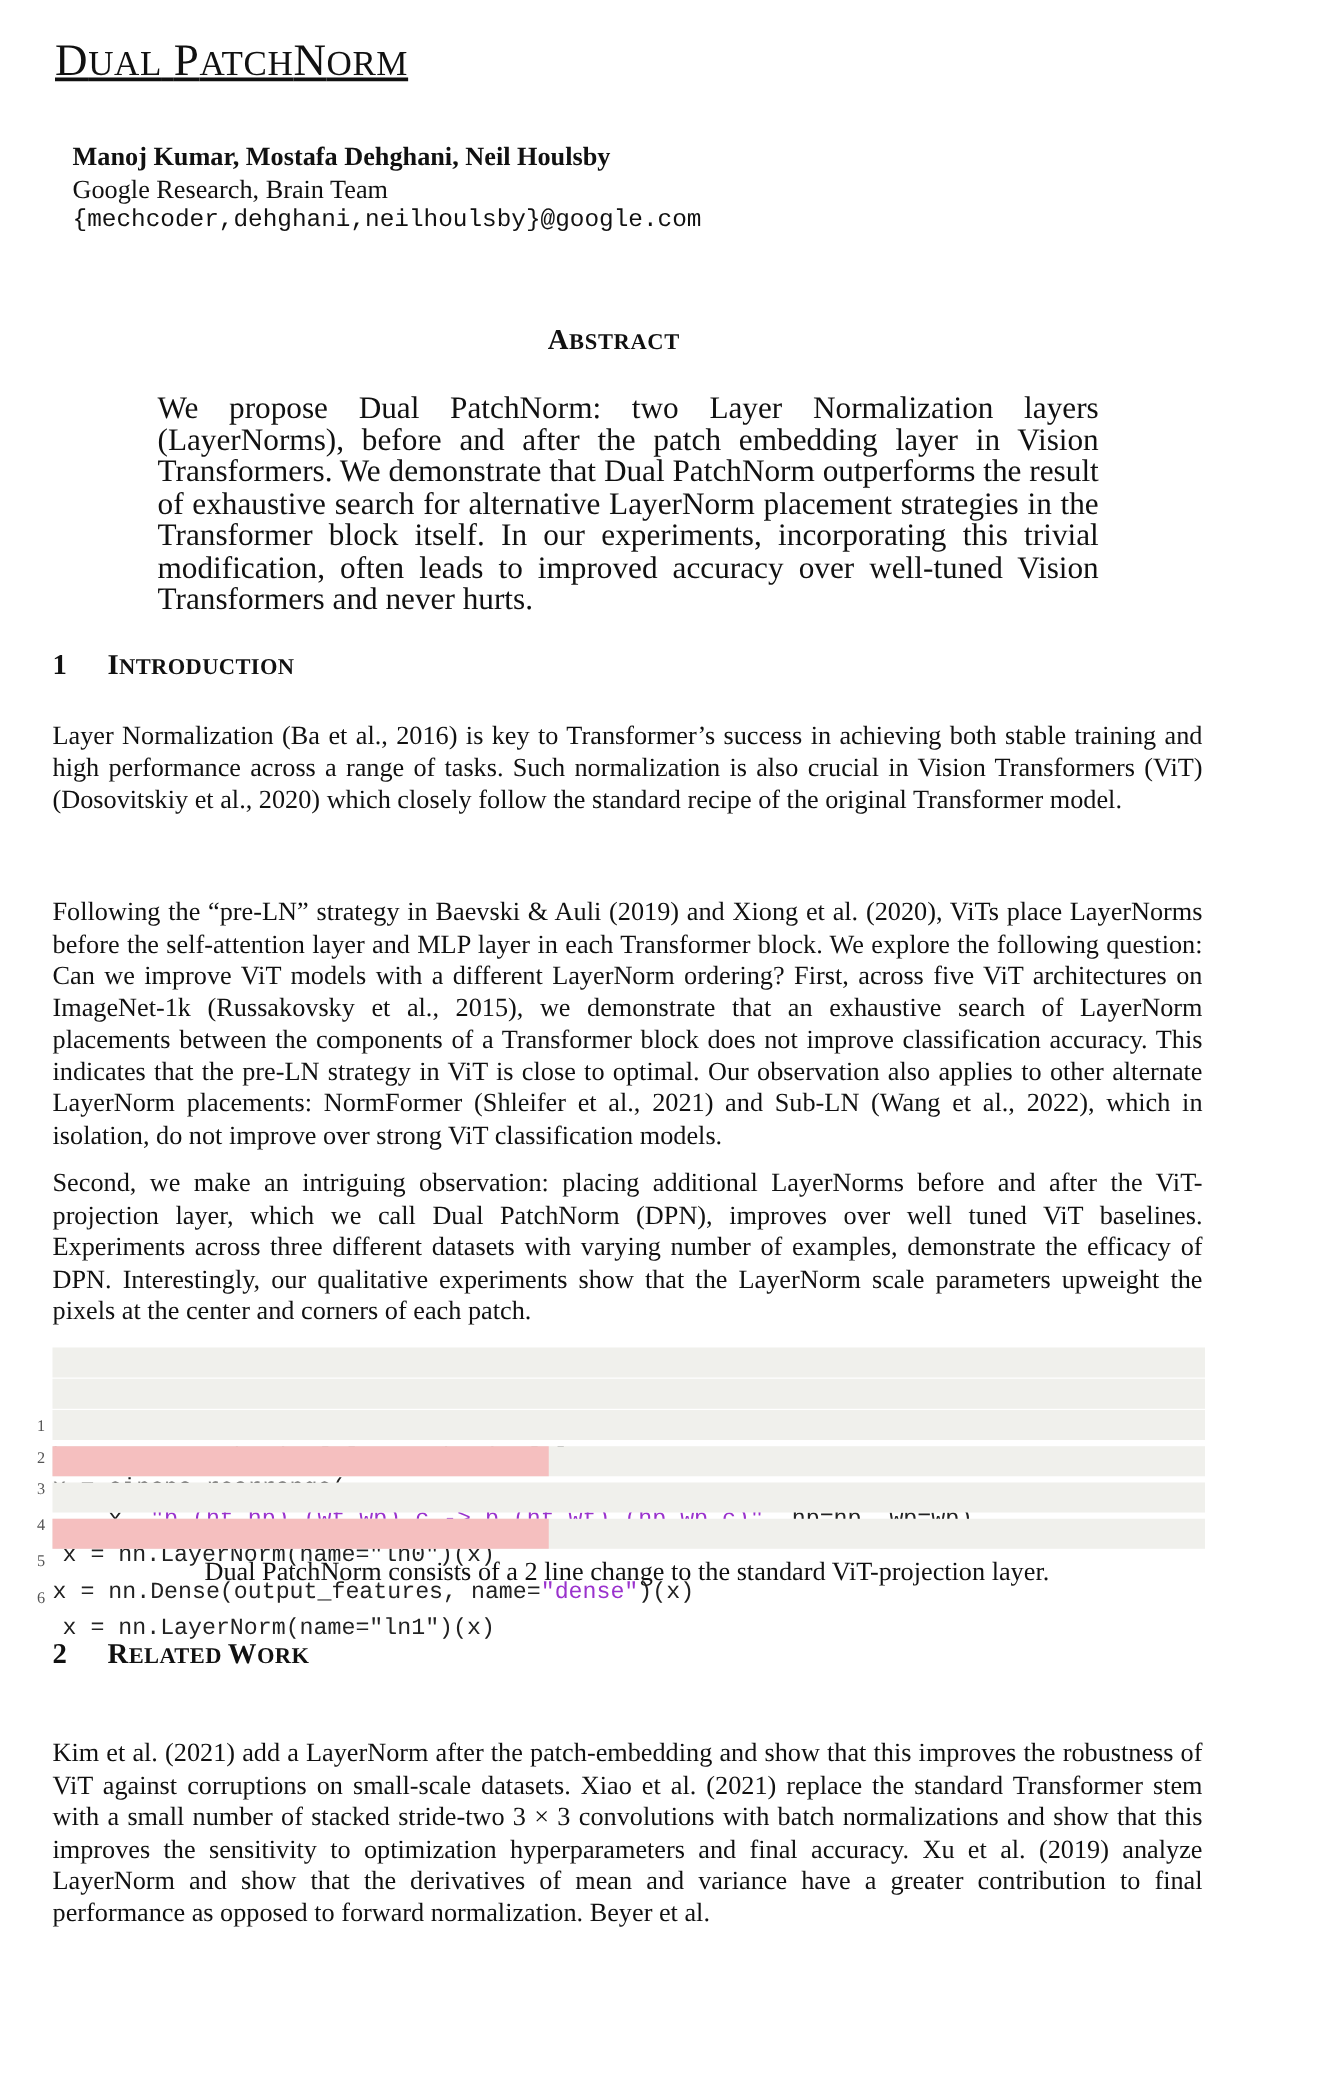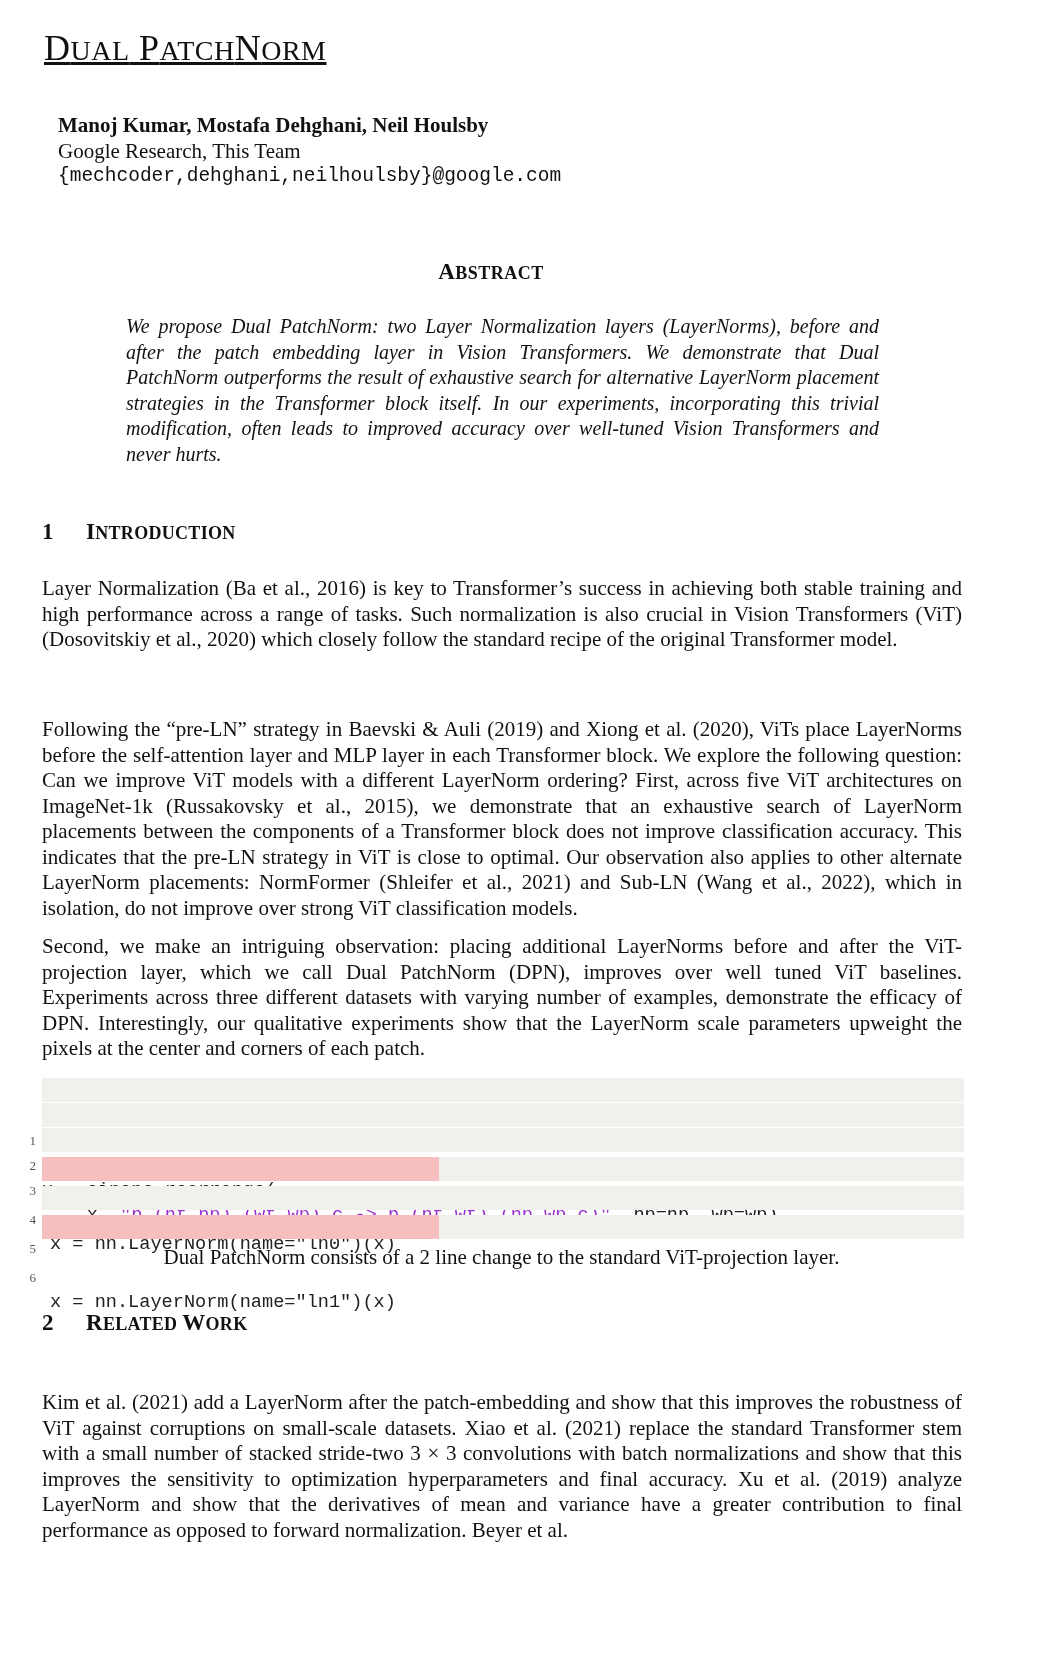--- a/index.html
+++ b/index.html
@@ -12,21 +12,21 @@
   .sc-small { font-size: 28px; }
 
   .authors { position: absolute; left: 58px; top: 112px; font-size: 21px; font-weight: 700; line-height: 26px; white-space: nowrap; }
   .affil { position: absolute; left: 58px; top: 138px; font-size: 21px; line-height: 26px; white-space: nowrap; }
   .email { position: absolute; left: 58px; top: 163px; font-family: "Liberation Mono", "DejaVu Sans Mono", monospace; font-size: 19.5px; line-height: 26px; white-space: nowrap; }
 
   .abstract-head { position: absolute; left: 0; width: 982px; top: 258px; text-align: center; font-size: 23px; line-height: 28px; letter-spacing: 0.5px; }
   .abstract-head .cap { font-size: 23px; }
   .abstract-head .sm { font-size: 18px; }
 
-  .abstract { position: absolute; left: 126px; width: 753px; top: 314px; font-size: 20px; line-height: 25.5px; text-align: justify; hyphens: auto; font-style: italic; }
+  .abstract { position: absolute; left: 126px; width: 753px; top: 314px; font-size: 25px; line-height: 25.5px; text-align: justify; hyphens: auto; }
 
   .sec-head { position: absolute; left: 42px; font-size: 23px; line-height: 28px; white-space: nowrap; letter-spacing: 0.3px; }
   .sec-head .num { display: inline-block; width: 44px; }
   .sec-head .sm { font-size: 18px; }
 
   .para { position: absolute; left: 42px; width: 920px; font-size: 21px; line-height: 25.5px; text-align: justify; hyphens: auto; font-family: Liberation Serif, serif; }
 
   .code { position: absolute; left: 22px; top: 1078px; width: 942px; font-family: "Liberation Mono", "DejaVu Sans Mono", monospace; font-size: 18.6px; }
   .code-line { position: relative; height: 25px; line-height: 25px; white-space: pre; }
   .code-line .ln { position: absolute; left: 0; width: 14px; text-align: right; font-family: "Liberation Serif", serif; font-size: 13px; color: #555555; }
@@ -39,21 +39,21 @@
   .caption { position: absolute; left: 0; width: 1003px; top: 1244px; text-align: center; font-size: 21px; line-height: 26px; }
 </style>
 </head>
 <body>
 
 <div class="page">
 
   <h1 class="title"><span class="sc-big">D</span><span class="sc-small">UAL</span> <span class="sc-big">P</span><span class="sc-small">ATCH</span><span class="sc-big">N</span><span class="sc-small">ORM</span></h1>
 
   <div class="authors">Manoj Kumar, Mostafa Dehghani, Neil Houlsby</div>
-  <div class="affil">Google Research, This Team</div>
+  <div class="affil">Google Research, Brain Team</div>
   <div class="email">{mechcoder,dehghani,neilhoulsby}@google.com</div>
 
   <h2 class="abstract-head"><span class="cap">A</span><span class="sm">BSTRACT</span></h2>
   <p class="abstract" lang="en">We propose Dual PatchNorm: two Layer Normalization layers (LayerNorms), before and after the patch embedding layer in Vision Transformers. We demonstrate that Dual PatchNorm outperforms the result of exhaustive search for alternative LayerNorm placement strategies in the Transformer block itself.  In our experiments, incorporating this trivial modification, often leads to improved accuracy over well-tuned Vision Transformers and never hurts.</p>
 
   <h2 class="sec-head" style="top:518px;"><span class="num">1</span><span>I</span><span class="sm">NTRODUCTION</span></h2>
 
   <p class="para" style="top:576px;" lang="en">Layer Normalization (Ba et al., 2016) is key to Transformer’s success in achieving both stable training and high performance across a range of tasks.  Such normalization is also crucial in Vision Transformers (ViT) (Dosovitskiy et al., 2020) which closely follow the standard recipe of the original Transformer model.</p>
   <p class="para" style="top:717px;" lang="en">Following the “pre-LN” strategy in Baevski &amp; Auli (2019) and Xiong et al. (2020), ViTs place LayerNorms before the self-attention layer and MLP layer in each Transformer block. We explore the following question: Can we improve ViT models with a different LayerNorm ordering? First, across five ViT architectures on ImageNet-1k (Russakovsky et al., 2015), we demonstrate that an exhaustive search of LayerNorm placements between the components of a Transformer block does not improve classification accuracy. This indicates that the pre-LN strategy in ViT is close to optimal. Our observation also applies to other alternate LayerNorm placements: NormFormer (Shleifer et al., 2021) and Sub-LN (Wang et al., 2022), which in isolation, do not improve over strong ViT classification models.</p>
   <p class="para" style="top:934px;" lang="en">Second, we make an intriguing observation: placing additional LayerNorms before and after the ViT-projection layer, which we call Dual PatchNorm (DPN), improves over well tuned ViT baselines.  Experiments across three different datasets with varying number of examples, demonstrate the efficacy of DPN. Interestingly, our qualitative experiments show that the LayerNorm scale parameters upweight the pixels at the center and corners of each patch.</p>
@@ -75,20 +75,21 @@
       <span class="txt"><span>    x, </span><span class="str">"b (ht hp) (wt wp) c -&gt; b (ht wt) (hp wp c)"</span><span>, hp=hp, wp=wp)</span></span>
     </div>
     <div class="code-line gap">
       <span class="bg"></span><span class="hl"></span>
       <span class="ln">4</span>
       <span class="txt" style="left:28px;"><span>x = nn.LayerNorm(name="ln0")(x)</span></span>
     </div>
     <div class="code-line gap">
       <span class="bg"></span>
       <span class="ln">5</span>
+      <span class="txt"><span>x = nn.Dense(output_features, name=</span><span class="str">"dense"</span><span>)(x)</span></span>
     </div>
     <div class="code-line gap">
       <span class="bg"></span><span class="hl"></span>
       <span class="ln">6</span>
       <span class="txt" style="left:28px;"><span>x = nn.LayerNorm(name="ln1")(x)</span></span>
     </div>
   </div>
 
   <div class="caption">Dual PatchNorm consists of a 2 line change to the standard ViT-projection layer.</div>
 

